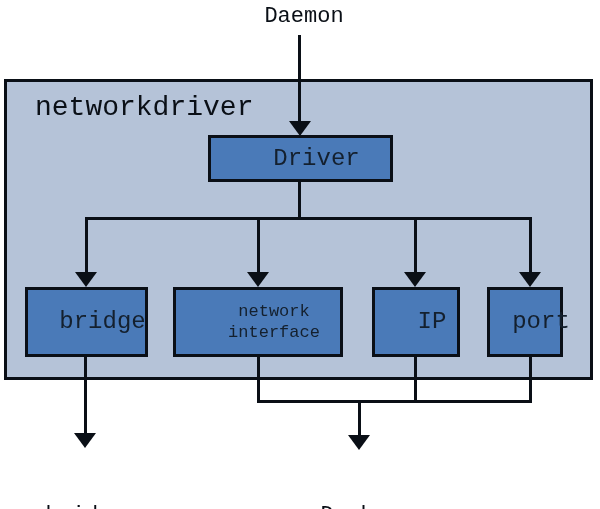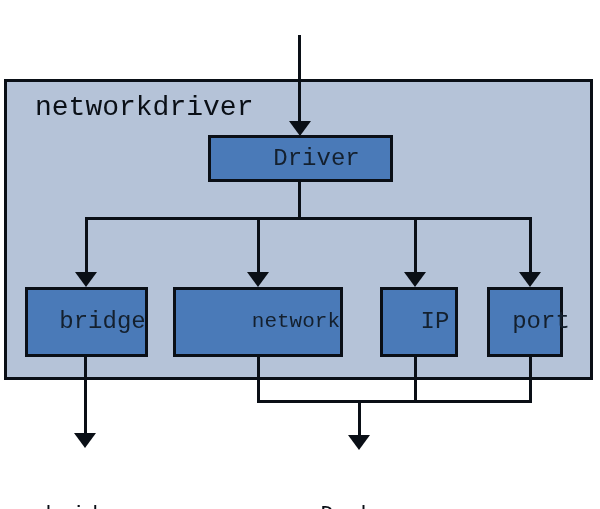--- a/index.html
+++ b/index.html
@@ -43,36 +43,37 @@
     display: flex;
     flex-direction: column;
     align-items: center;
     justify-content: center;
     color: var(--node-text);
     font-size: 24px;
     text-align: center;
     line-height: 1.05;
     padding-left: 32px;
   }
-  .node.small-text { font-size: 21px; line-height: 1.25; align-items: flex-end; }
+  .node.small-text { font-size: 17px; line-height: 1.25; }
   .floating-label {
     position: absolute;
     white-space: pre;
     color: var(--line);
   }
   .centered { transform: translateX(-50%); text-align: center; }
   .title-label { font-size: 28px; }
   .daemon-label { font-size: 22px; }
   .out-label { font-size: 22px; line-height: 25px; }
 </style>
 </head>
 <body>
 
 <div class="stage">
 
+  <div class="floating-label centered daemon-label" style="left:304px; top:4px;">Daemon</div>
 
   <div class="outer-box"></div>
   <div class="floating-label title-label" style="left:35px; top:92px;">networkdriver</div>
 
   <div class="vline" style="left:298px; top:35px; height:90px;"></div>
   <div class="arrow-down" style="left:289px; top:121px;"></div>
 
   <div class="node" style="left:208px; top:135px; width:185px; height:47px;">
     <span>Driver</span>
   </div>
@@ -91,23 +92,24 @@
 
   <div class="vline" style="left:529px; top:217px; height:58px;"></div>
   <div class="arrow-down" style="left:519px; top:272px;"></div>
 
   <div class="node" style="left:25px; top:287px; width:123px; height:70px;">
     <span>bridge</span>
   </div>
 
   <div class="node small-text" style="left:173px; top:287px; width:170px; height:70px;">
     <span>network</span>
+    <span>interface</span>
   </div>
 
-  <div class="node" style="left:380px; top:287px; width:78px; height:70px;">
+  <div class="node" style="left:372px; top:287px; width:88px; height:70px;">
     <span>IP</span>
   </div>
 
   <div class="node" style="left:487px; top:287px; width:76px; height:70px;">
     <span>port</span>
   </div>
 
   <div class="vline" style="left:84px; top:355px; height:80px;"></div>
   <div class="arrow-down" style="left:74px; top:433px;"></div>
 

